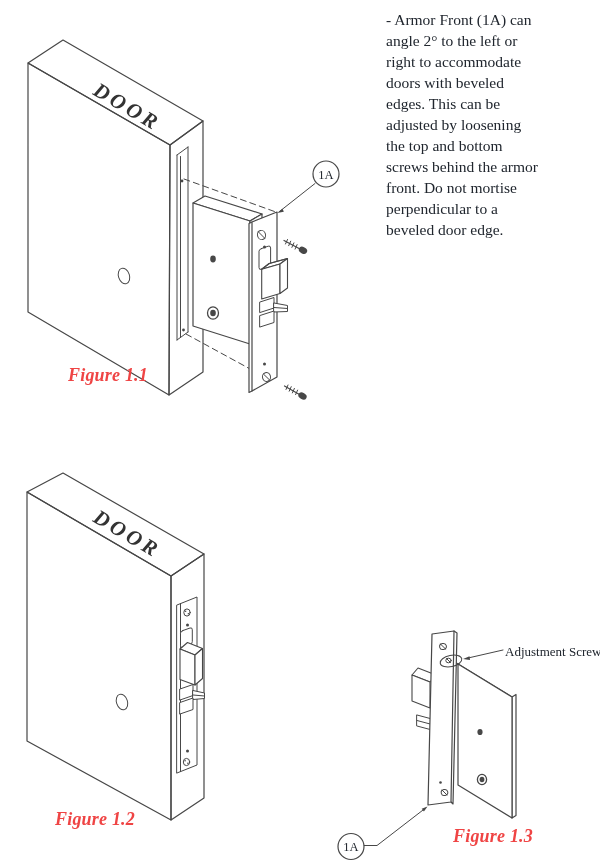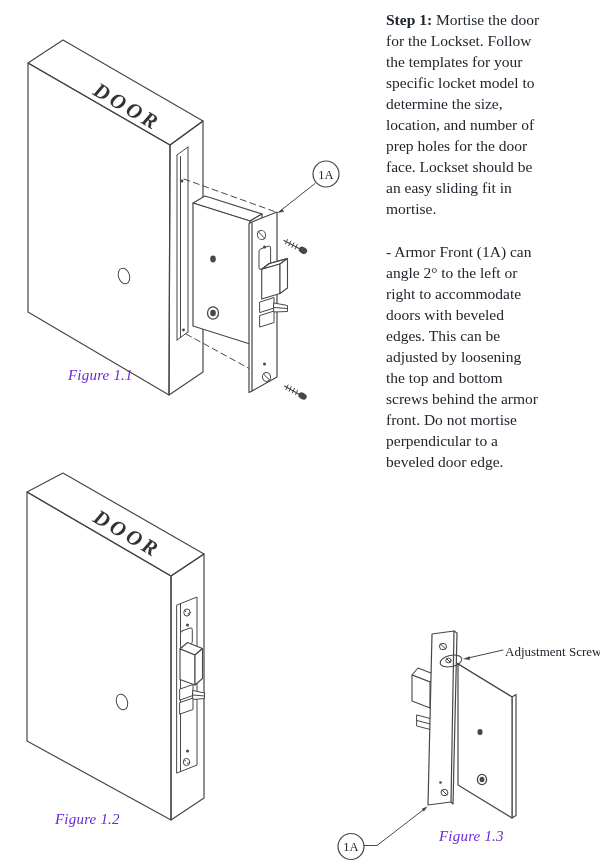--- a/index.html
+++ b/index.html
@@ -1,20 +1,20 @@
 <!DOCTYPE html>
 <html><head>
 <meta charset="utf-8">
 <style>
   html,body{margin:0;padding:0;background:#ffffff}
   body{width:600px;height:864px;overflow:hidden}
   .page{position:relative;width:600px;height:864px;background:#fff;font-family:"Liberation Serif",serif}
   svg.fig{position:absolute;overflow:visible}
-  .caption{position:absolute;font-family:"Liberation Serif",serif;font-style:italic;font-weight:normal;
-           font-size:15px;line-height:19px;color:#6d28d9;letter-spacing:.2px}
+  .caption{position:absolute;font-family:"Liberation Serif",serif;font-style:italic;font-weight:bold;
+           font-size:18px;line-height:19px;color:#ef4444;letter-spacing:.2px}
   .textcol{position:absolute;left:386px;top:9px;width:212px}
   .para{white-space:pre-line;margin:0 0 22px 0;font-size:15.5px;line-height:21px;color:#20262e}
   .para b{font-weight:bold}
   .svgtext{font-family:"Liberation Serif",serif;fill:#20262e}
   .doortext{font-family:"Liberation Serif",serif;font-style:italic;font-weight:bold;fill:#333;letter-spacing:3.5px}
 </style>
 </head>
 <body>
 
 <div class="page">
@@ -176,33 +176,23 @@
         <path d="M364,845.5 L377,845.5 L425,808.5" stroke-width="1"></path>
         <path d="M427.5,806.5 L423.9,811.6 L421.7,808.8 Z" fill="#474747" stroke="none"></path>
         <circle cx="351" cy="846.5" r="13" fill="#fff"></circle>
         <text class="svgtext" x="351" y="851" text-anchor="middle" font-size="12.5" stroke="none">1A</text>
       </g>
     </g>
   </svg>
 
   <div class="caption" style="left:68px;top:366px">Figure 1.1</div>
   <div class="caption" style="left:55px;top:810px">Figure 1.2</div>
-  <div class="caption" style="left:439px;top:827px">Figure 1.3</div>
+  <div class="caption" style="left:453px;top:827px">Figure 1.3</div>
 
   <div class="textcol">
-    <p class="para"><b>Step 1:</b><span> Mortise the door
-for the Lockset. Follow
-the templates for your
-specific locket model to
-determine the size,
-location, and number of
-prep holes for the door
-face. Lockset should be
-an easy sliding fit in
-mortise.</span></p>
     <p class="para"><span>- Armor Front (1A) can
 angle 2° to the left or
 right to accommodate
 doors with beveled
 edges. This can be
 adjusted by loosening
 the top and bottom
 screws behind the armor
 front. Do not mortise
 perpendicular to a

